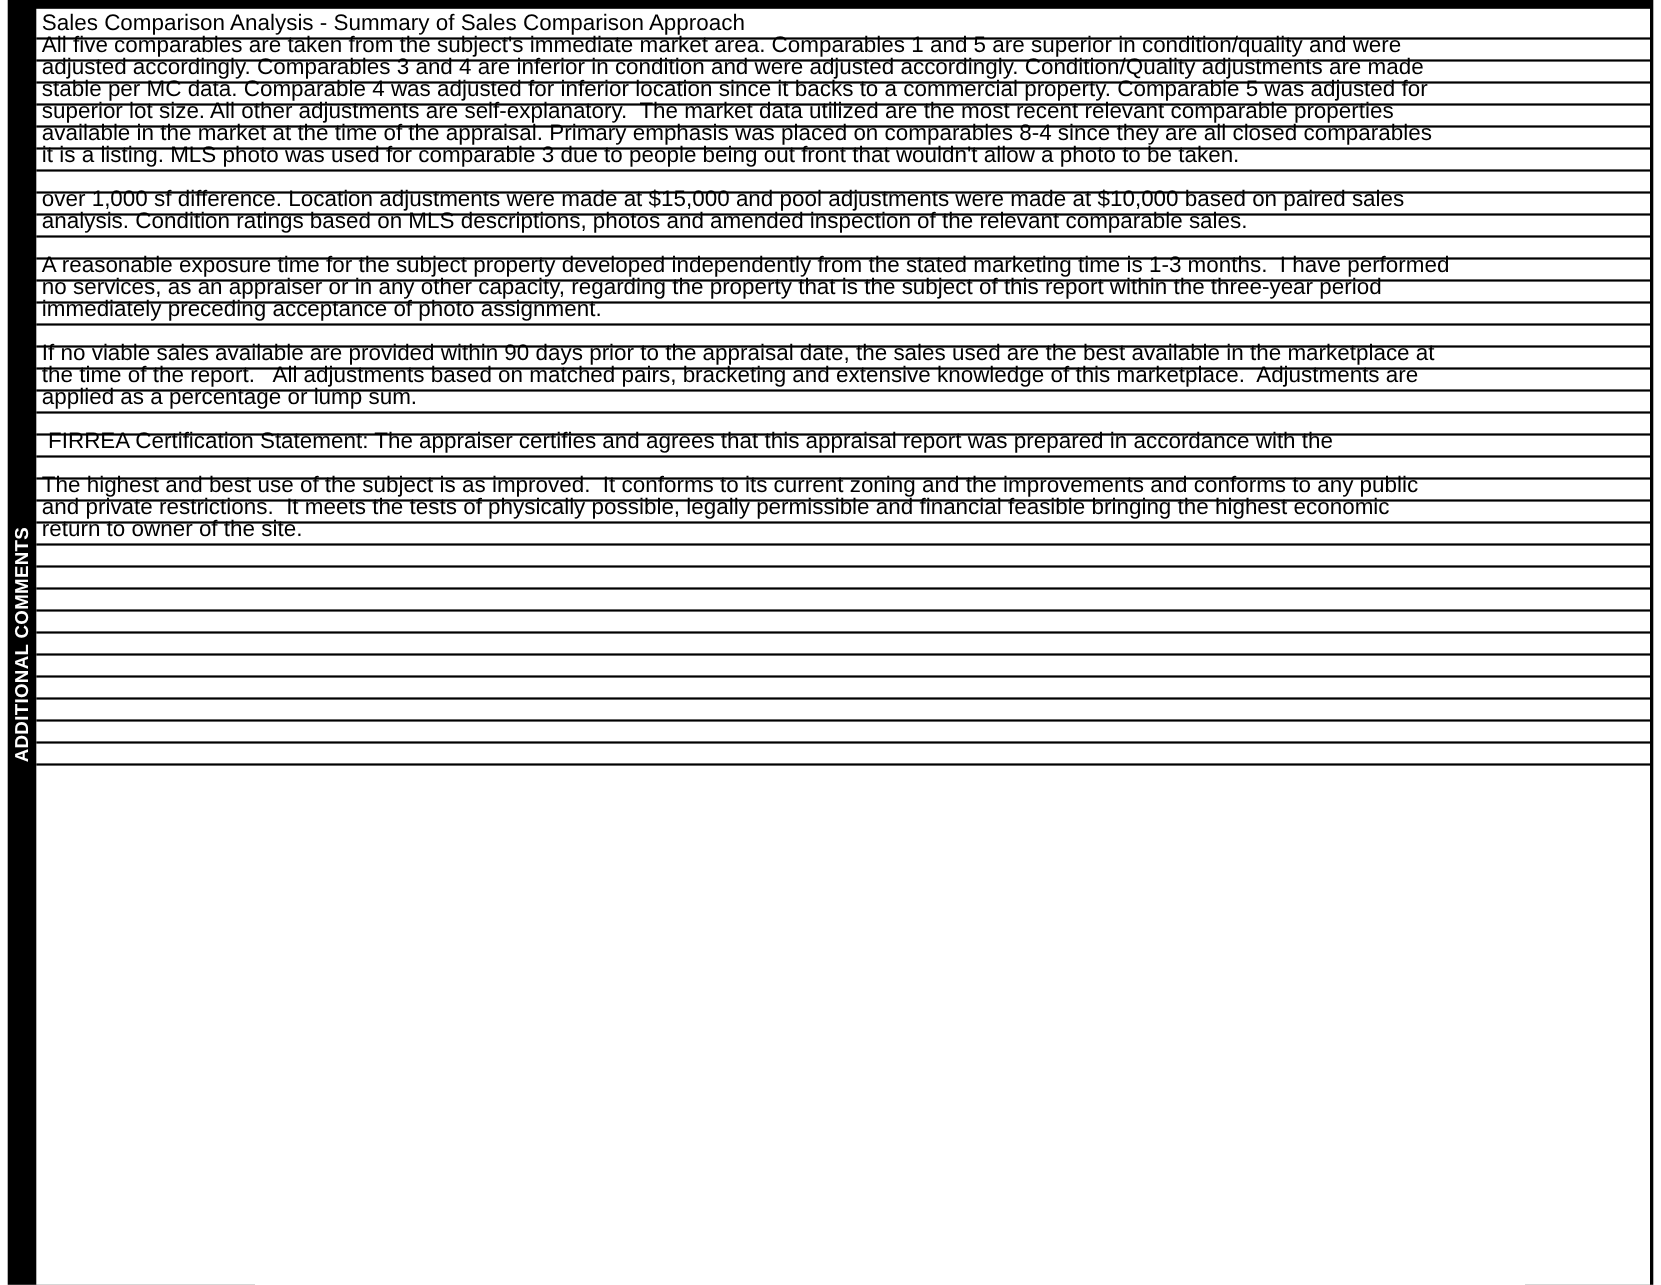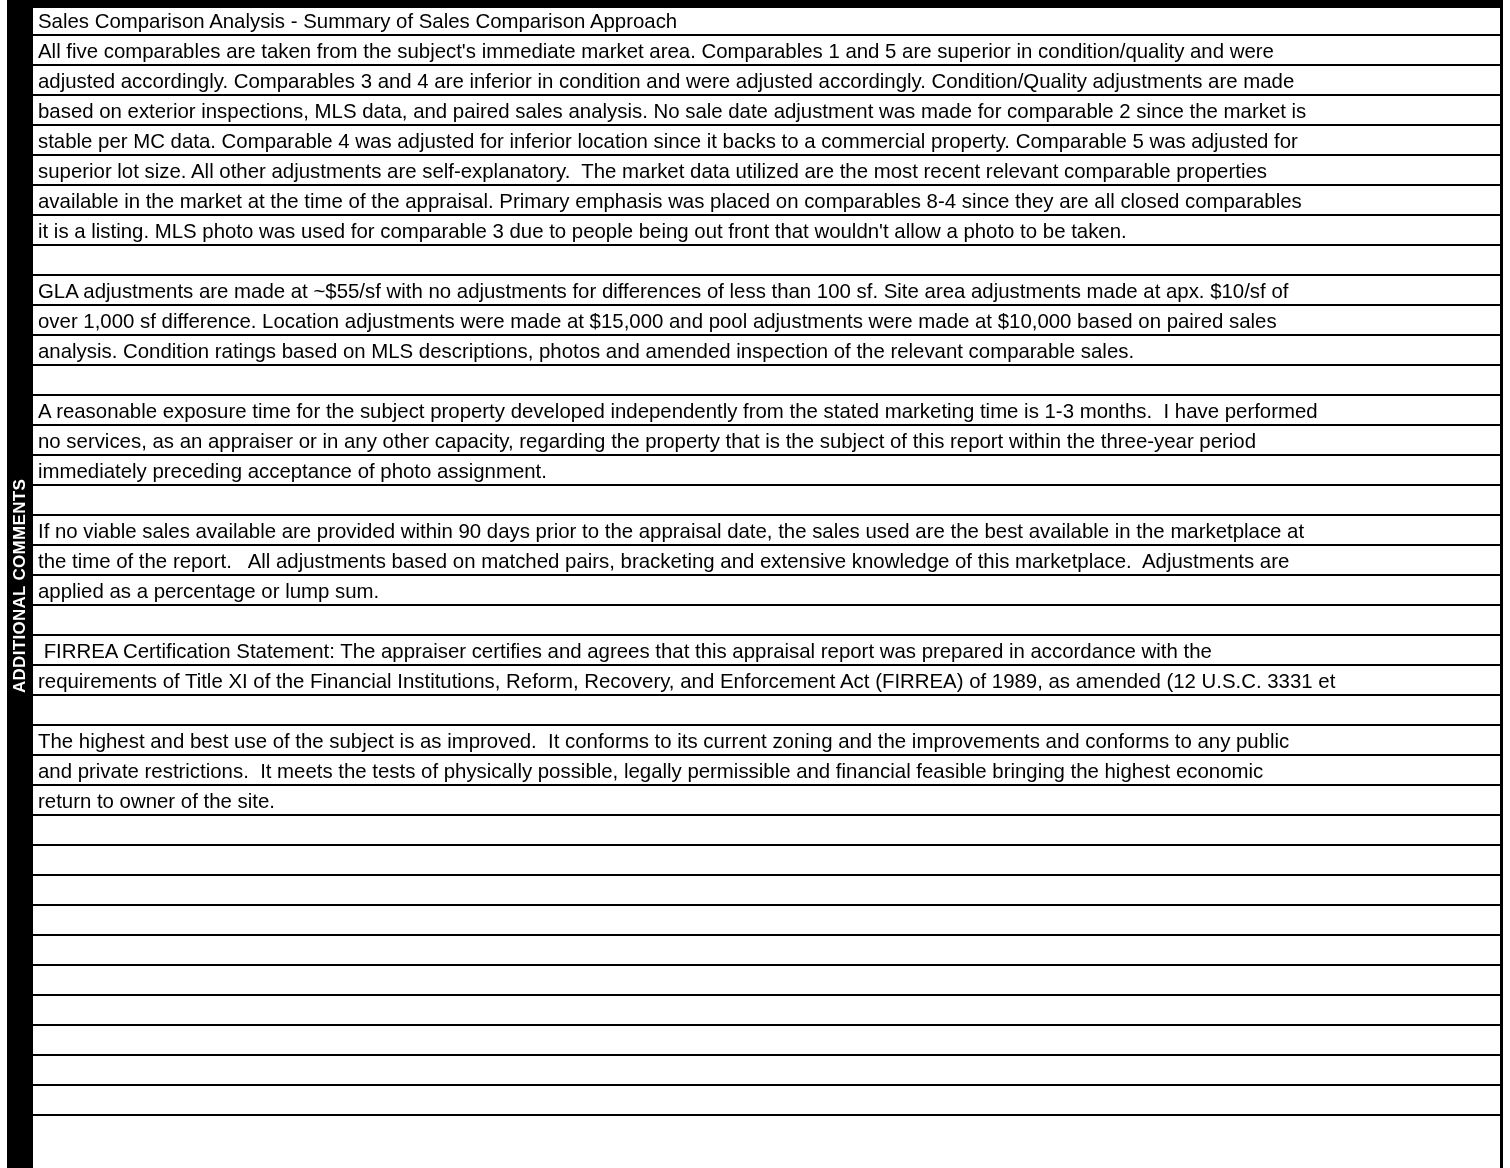--- a/index.html
+++ b/index.html
@@ -8,21 +8,21 @@
     .frame { position: absolute; left: 7px; top: 0; width: 1496px; height: 1168px;
              background: #000; }
     .inner { position: absolute; left: 26px; top: 8px; right: 3px; bottom: 0;
              background: #fff; }
     .side-label { position: absolute; left: 7px; top: 0; width: 26px; height: 1168px; }
     .side-label span { position: absolute; left: 50%; top: 586px;
              transform: translate(-50%, -50%) rotate(-90deg);
              white-space: nowrap; color: #fff; font-weight: bold; font-size: 17px;
              letter-spacing: 0.3px; }
     .rows { position: absolute; left: 0; top: 0; right: 0; }
-    .row { position: relative; height: 30px; box-sizing: border-box;
+    .row { position: relative; height: 20px; box-sizing: border-box;
            border-bottom: 2px solid #000; }
     .row:first-child { height: 28px; }
     .row span { position: absolute; left: 5px; bottom: 1px; font-size: 20.4px;
            color: #000; white-space: pre; line-height: 24px; }
   </style>
 </head>
 <body>
 
 <div class="frame">
   <div class="inner">
@@ -30,39 +30,33 @@
         <div class="row">
           <span>Sales Comparison Analysis - Summary of Sales Comparison Approach</span>
         </div>
         <div class="row">
           <span>All five comparables are taken from the subject's immediate market area. Comparables 1 and 5 are superior in condition/quality and were</span>
         </div>
         <div class="row">
           <span>adjusted accordingly. Comparables 3 and 4 are inferior in condition and were adjusted accordingly. Condition/Quality adjustments are made</span>
         </div>
         <div class="row">
-          <span>based on exterior inspections, MLS data, and paired sales analysis. No sale date adjustment was made for comparable 2 since the market is</span>
-        </div>
-        <div class="row">
           <span>stable per MC data. Comparable 4 was adjusted for inferior location since it backs to a commercial property. Comparable 5 was adjusted for</span>
         </div>
         <div class="row">
           <span>superior lot size. All other adjustments are self-explanatory.  The market data utilized are the most recent relevant comparable properties</span>
         </div>
         <div class="row">
           <span>available in the market at the time of the appraisal. Primary emphasis was placed on comparables 8-4 since they are all closed comparables</span>
         </div>
         <div class="row">
           <span>it is a listing. MLS photo was used for comparable 3 due to people being out front that wouldn't allow a photo to be taken.</span>
         </div>
         <div class="row">
           <span></span>
-        </div>
-        <div class="row">
-          <span>GLA adjustments are made at ~$55/sf with no adjustments for differences of less than 100 sf. Site area adjustments made at apx. $10/sf of</span>
         </div>
         <div class="row">
           <span>over 1,000 sf difference. Location adjustments were made at $15,000 and pool adjustments were made at $10,000 based on paired sales</span>
         </div>
         <div class="row">
           <span>analysis. Condition ratings based on MLS descriptions, photos and amended inspection of the relevant comparable sales.</span>
         </div>
         <div class="row">
           <span></span>
         </div>
@@ -85,23 +79,20 @@
           <span>the time of the report.   All adjustments based on matched pairs, bracketing and extensive knowledge of this marketplace.  Adjustments are</span>
         </div>
         <div class="row">
           <span>applied as a percentage or lump sum.</span>
         </div>
         <div class="row">
           <span></span>
         </div>
         <div class="row">
           <span> FIRREA Certification Statement: The appraiser certifies and agrees that this appraisal report was prepared in accordance with the</span>
-        </div>
-        <div class="row">
-          <span>requirements of Title XI of the Financial Institutions, Reform, Recovery, and Enforcement Act (FIRREA) of 1989, as amended (12 U.S.C. 3331 et</span>
         </div>
         <div class="row">
           <span></span>
         </div>
         <div class="row">
           <span>The highest and best use of the subject is as improved.  It conforms to its current zoning and the improvements and conforms to any public</span>
         </div>
         <div class="row">
           <span>and private restrictions.  It meets the tests of physically possible, legally permissible and financial feasible bringing the highest economic</span>
         </div>

